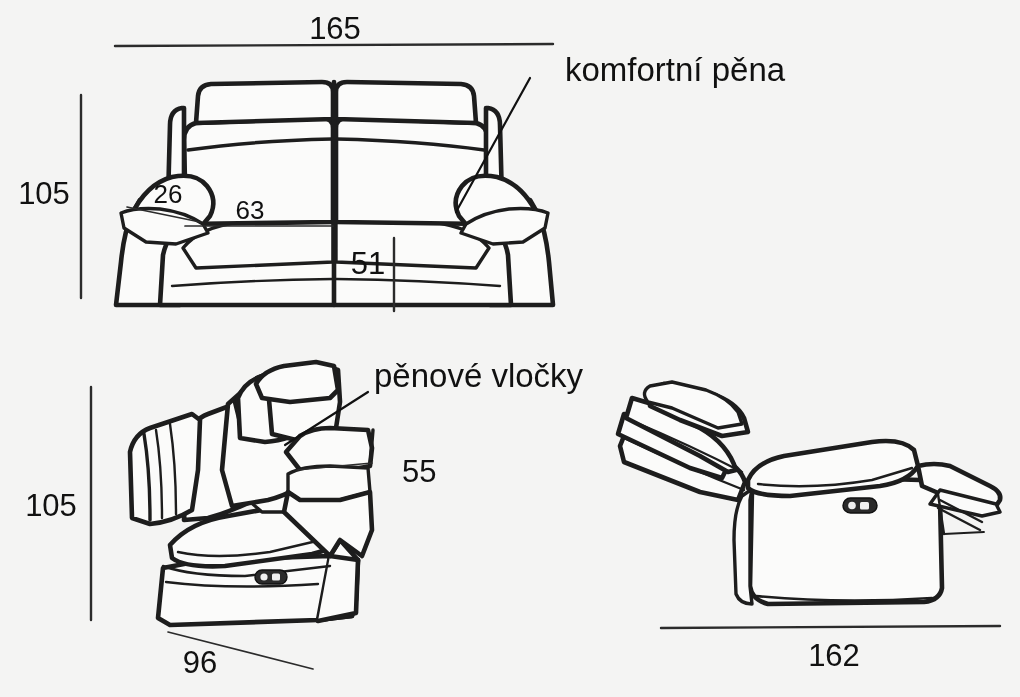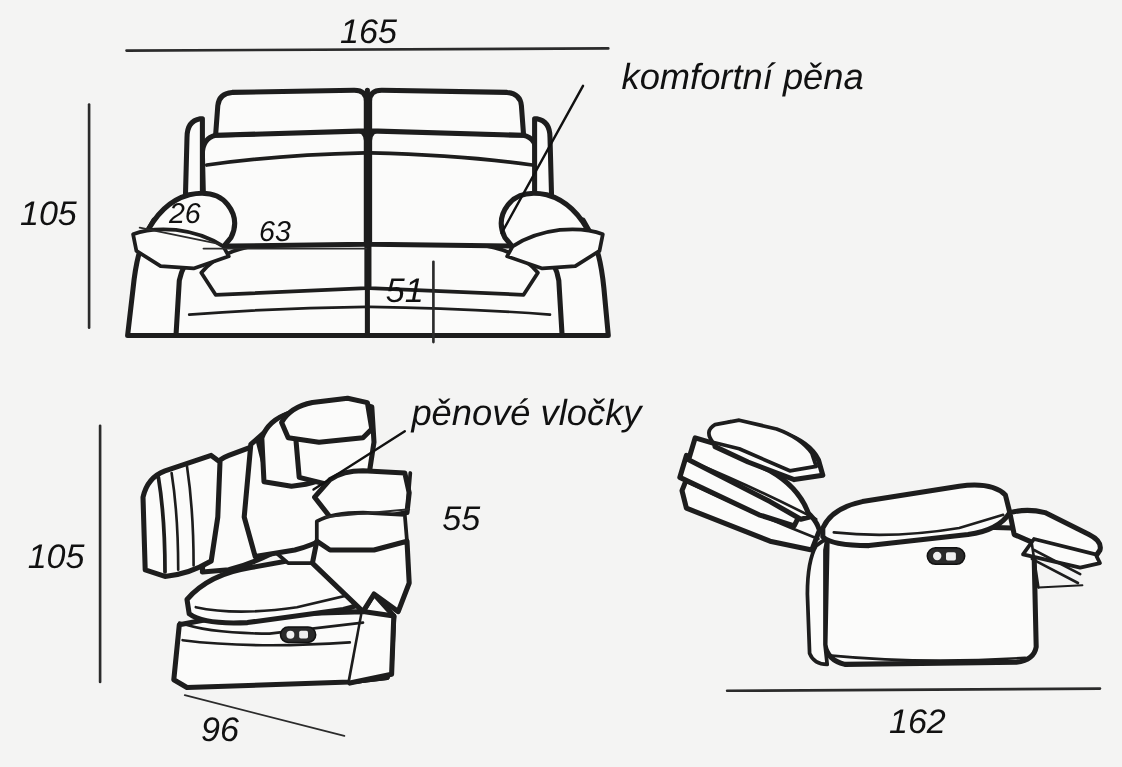--- a/index.html
+++ b/index.html
@@ -3,21 +3,21 @@
 <meta charset="utf-8">
 <style>
   html,body{margin:0;padding:0;}
   body{
     width:1020px;height:697px;
     background:#f4f4f3;
     font-family:"Liberation Sans", sans-serif;
     overflow:hidden;
     position:relative;
   }
-  #stage{position:absolute;inset:0;width:1020px;height:598px;font-style:italic;}
+  #stage{position:absolute;inset:0;width:1020px;height:598px;}
   svg{display:block;width:1020px;height:697px;}
 
   .dimtext{
     font-family:"Liberation Sans", sans-serif;
     fill:#111;
     font-size:31px;
     dominant-baseline:middle;
   }
   .dimtext.small{font-size:26px;}
   .calltext{

